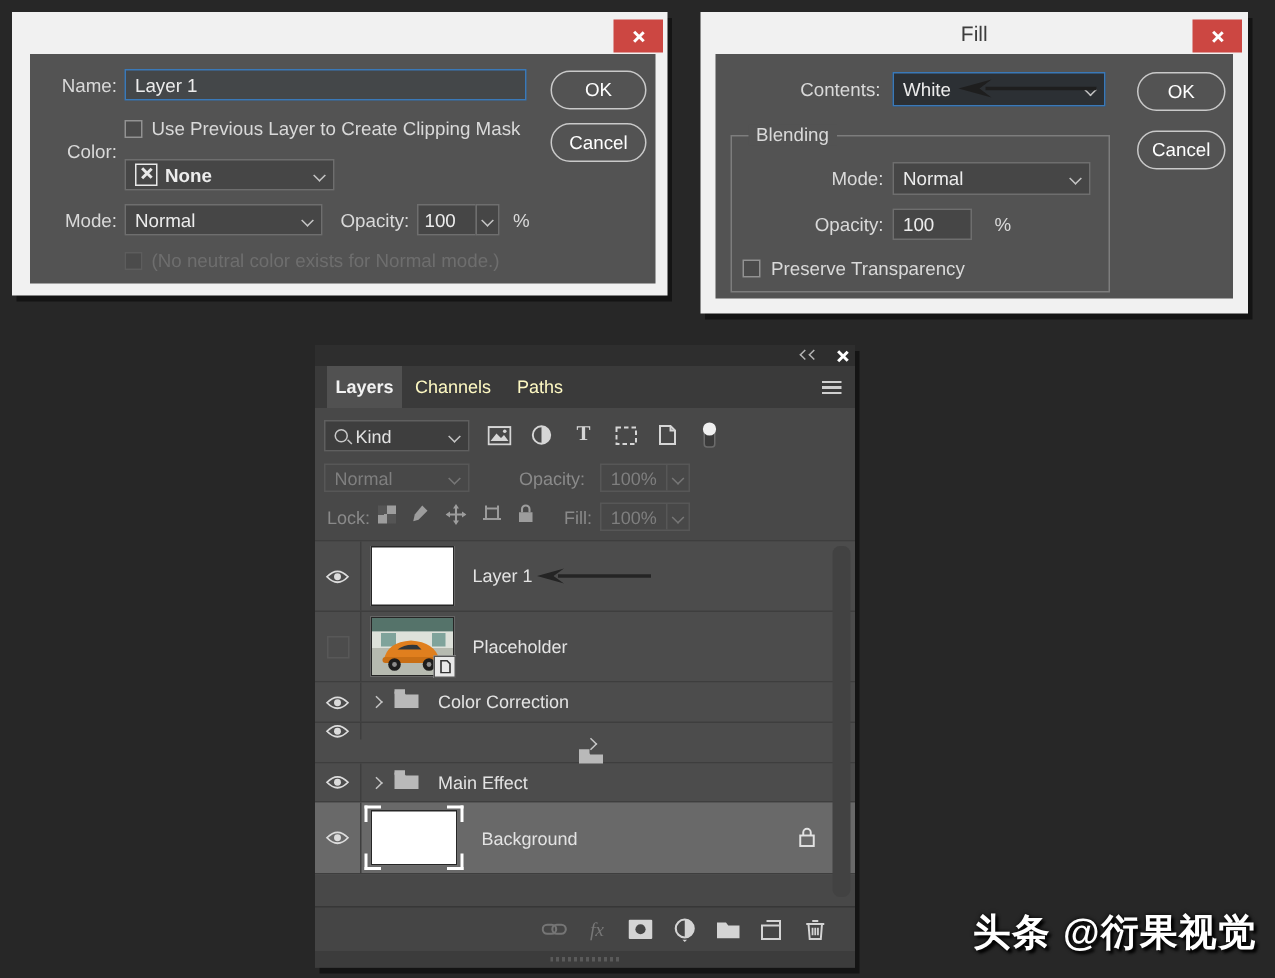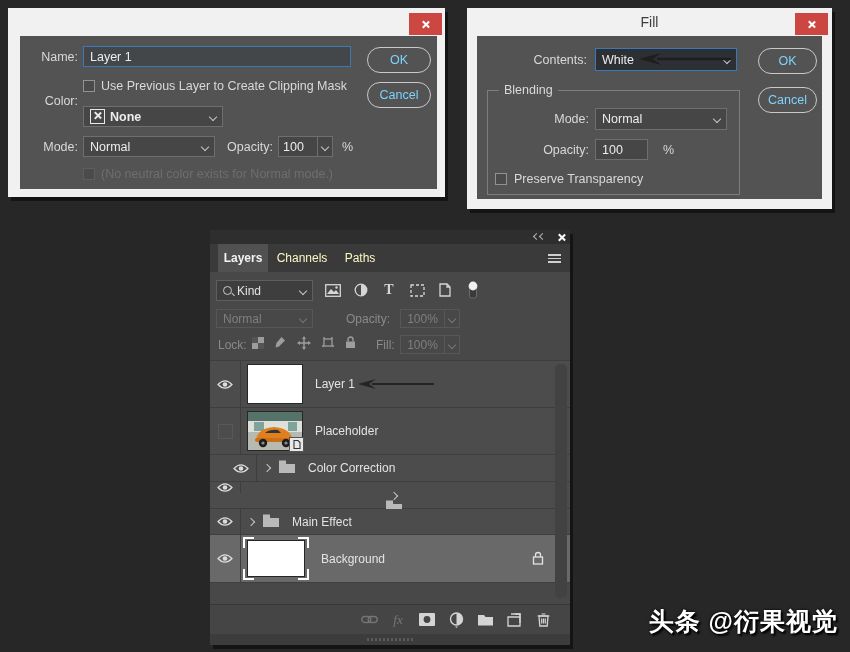--- a/index.html
+++ b/index.html
@@ -13,21 +13,21 @@
              align-items:center;justify-content:center;color:#3d3d3d;font-size:14px;}
   .close-btn{position:absolute;top:5px;width:33px;height:22px;background:#cc4742;
              display:flex;align-items:center;justify-content:center;cursor:pointer;}
   .xicon{position:relative;width:9px;height:9px;}
   .xicon::before,.xicon::after{content:"";position:absolute;left:4px;top:0;width:1.6px;height:9px;background:#fff;}
   .xicon::before{transform:rotate(45deg);} .xicon::after{transform:rotate(-45deg);}
   .dlg-body{position:absolute;background:#535353;}
   .lbl{color:#d9d9d9;font-size:12.5px;}
   .lbl.dim{color:#6e6e6e;}
   .pillbtn{position:absolute;width:62px;height:24px;border:1px solid #c9c9c9;border-radius:13px;
-           color:#7dd3fc;font-size:12.5px;display:flex;align-items:center;justify-content:center;
+           color:#ffffff;font-size:12.5px;display:flex;align-items:center;justify-content:center;
            background:transparent;cursor:pointer;}
   .field{position:absolute;background:#464646;border:1px solid #6e6e6e;color:#ececec;
          font-size:12.5px;display:flex;align-items:center;padding:0 6px;box-sizing:border-box;}
   .field.focus{border-color:#3a79b8;background:#444749;}
   .dd-chev{margin-left:auto;}
   .chev{display:inline-block;width:5px;height:5px;border-right:1.4px solid #c6c6c6;
         border-bottom:1.4px solid #c6c6c6;transform:rotate(45deg);}
   .chev.dim{border-color:#777;}
   .chev.rt{transform:rotate(-45deg);}
   .cb{width:12px;height:12px;border:1px solid #929292;background:#4b4b4b;box-sizing:border-box;}
@@ -324,21 +324,21 @@
         </svg>
         <span class="badge">
           <svg width="8" height="9" viewBox="0 0 8 9">
               <path d="M1 0.5 h4 l2 2 v6 H1 Z" fill="none" stroke="#333" stroke-width="1.1"></path>
             </svg>
         </span>
       </div>
       <div class="rowlabel">Placeholder</div>
     </div>
 
-    <div class="lrow" style="height:26px;padding-left:16px;">
+    <div class="lrow" style="height:26px;">
       <div class="eyewell">
         <svg width="16" height="11" viewBox="0 0 16 11">
             <path d="M1 5.5 Q8 -1.8 15 5.5 Q8 12.8 1 5.5 Z" fill="none" stroke="#dcdcdc" stroke-width="1.2"></path>
             <circle cx="8" cy="5.5" r="2.3" fill="#dcdcdc"></circle>
           </svg>
       </div>
       <span class="chev rt grp-chev"></span>
       <span class="grp-folder">
         <svg width="18" height="13" viewBox="0 0 18 13">
             <path d="M1 2 h6 l1.5 2 H17 v9 H1 Z" fill="#b9b9b9"></path>

